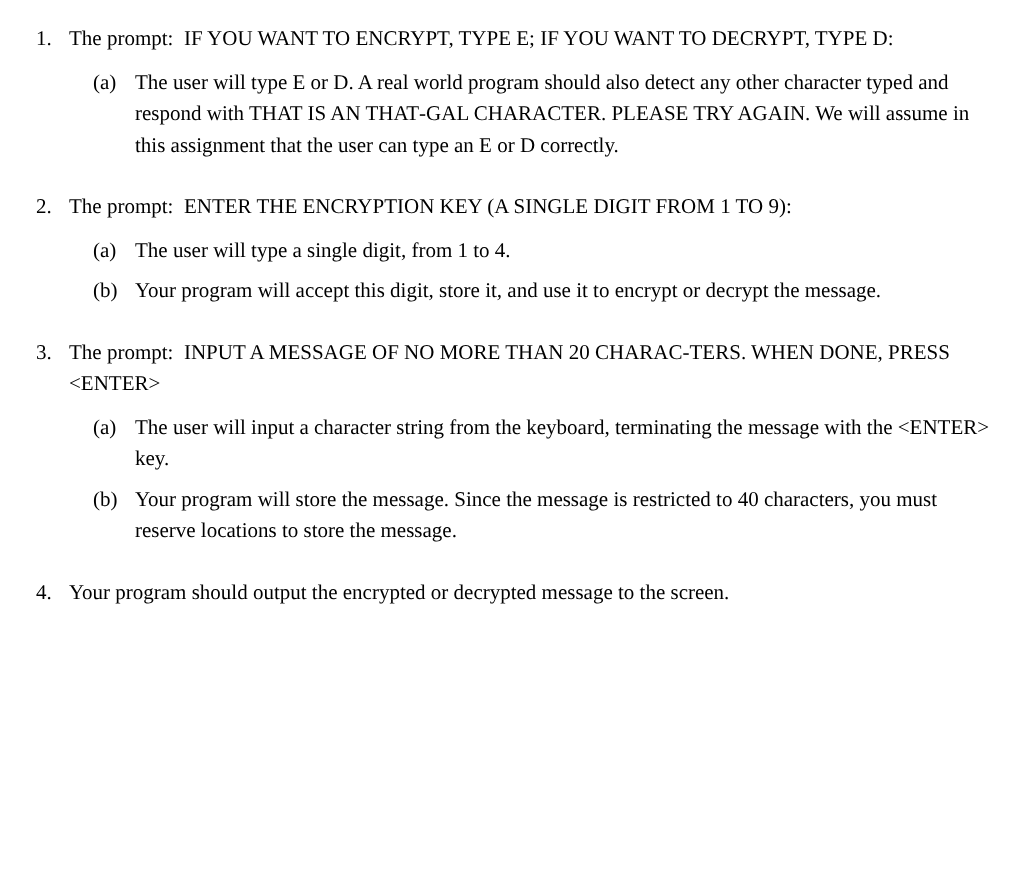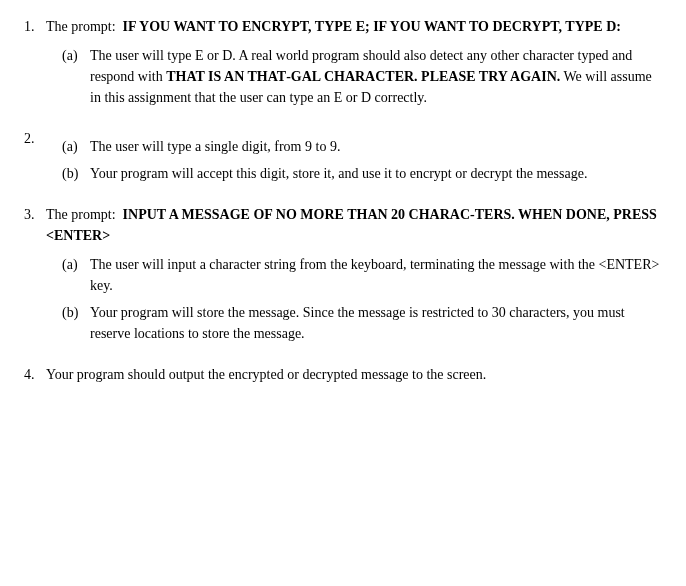--- a/index.html
+++ b/index.html
@@ -59,21 +59,21 @@
     ol.sub-list > li .sub-num {
       min-width: 28px;
       font-weight: normal;
     }
 
     ol.sub-list > li .sub-content {
       flex: 1;
     }
 
     .bold-upper {
-      font-weight: bold;
+      font-weight: normal;
     }
   </style>
 </head>
 <body>
 
 <div class="doc-content">
   <ol class="main-list">
 
     <li>
       <span class="num">1.</span>
@@ -86,25 +86,26 @@
               <span>The user will type E or D. A real world program should also detect any other character typed and respond with <span class="bold-upper">THAT IS AN THAT‑GAL CHARACTER. PLEASE TRY AGAIN.</span> We will assume in this assignment that the user can type an E or D correctly.</span>
             </div>
           </li>
         </ol>
       </div>
     </li>
 
     <li>
       <span class="num">2.</span>
       <div class="content">
+        <span>The prompt:&nbsp;&nbsp;<span class="bold-upper">ENTER THE ENCRYPTION KEY (A SINGLE DIGIT FROM 1 TO 9):</span></span>
         <ol class="sub-list">
           <li>
             <span class="sub-num">(a)</span>
             <div class="sub-content">
-              <span>The user will type a single digit, from 9 to 9.</span>
+              <span>The user will type a single digit, from 1 to 4.</span>
             </div>
           </li>
           <li>
             <span class="sub-num">(b)</span>
             <div class="sub-content">
               <span>Your program will accept this digit, store it, and use it to encrypt or decrypt the message.</span>
             </div>
           </li>
         </ol>
       </div>
@@ -117,21 +118,21 @@
         <ol class="sub-list">
           <li>
             <span class="sub-num">(a)</span>
             <div class="sub-content">
               <span>The user will input a character string from the keyboard, terminating the message with the &lt;ENTER&gt; key.</span>
             </div>
           </li>
           <li>
             <span class="sub-num">(b)</span>
             <div class="sub-content">
-              <span>Your program will store the message. Since the message is restricted to 30 characters, you must reserve locations to store the message.</span>
+              <span>Your program will store the message. Since the message is restricted to 40 characters, you must reserve locations to store the message.</span>
             </div>
           </li>
         </ol>
       </div>
     </li>
 
     <li>
       <span class="num">4.</span>
       <div class="content">
         <span>Your program should output the encrypted or decrypted message to the screen.</span>

